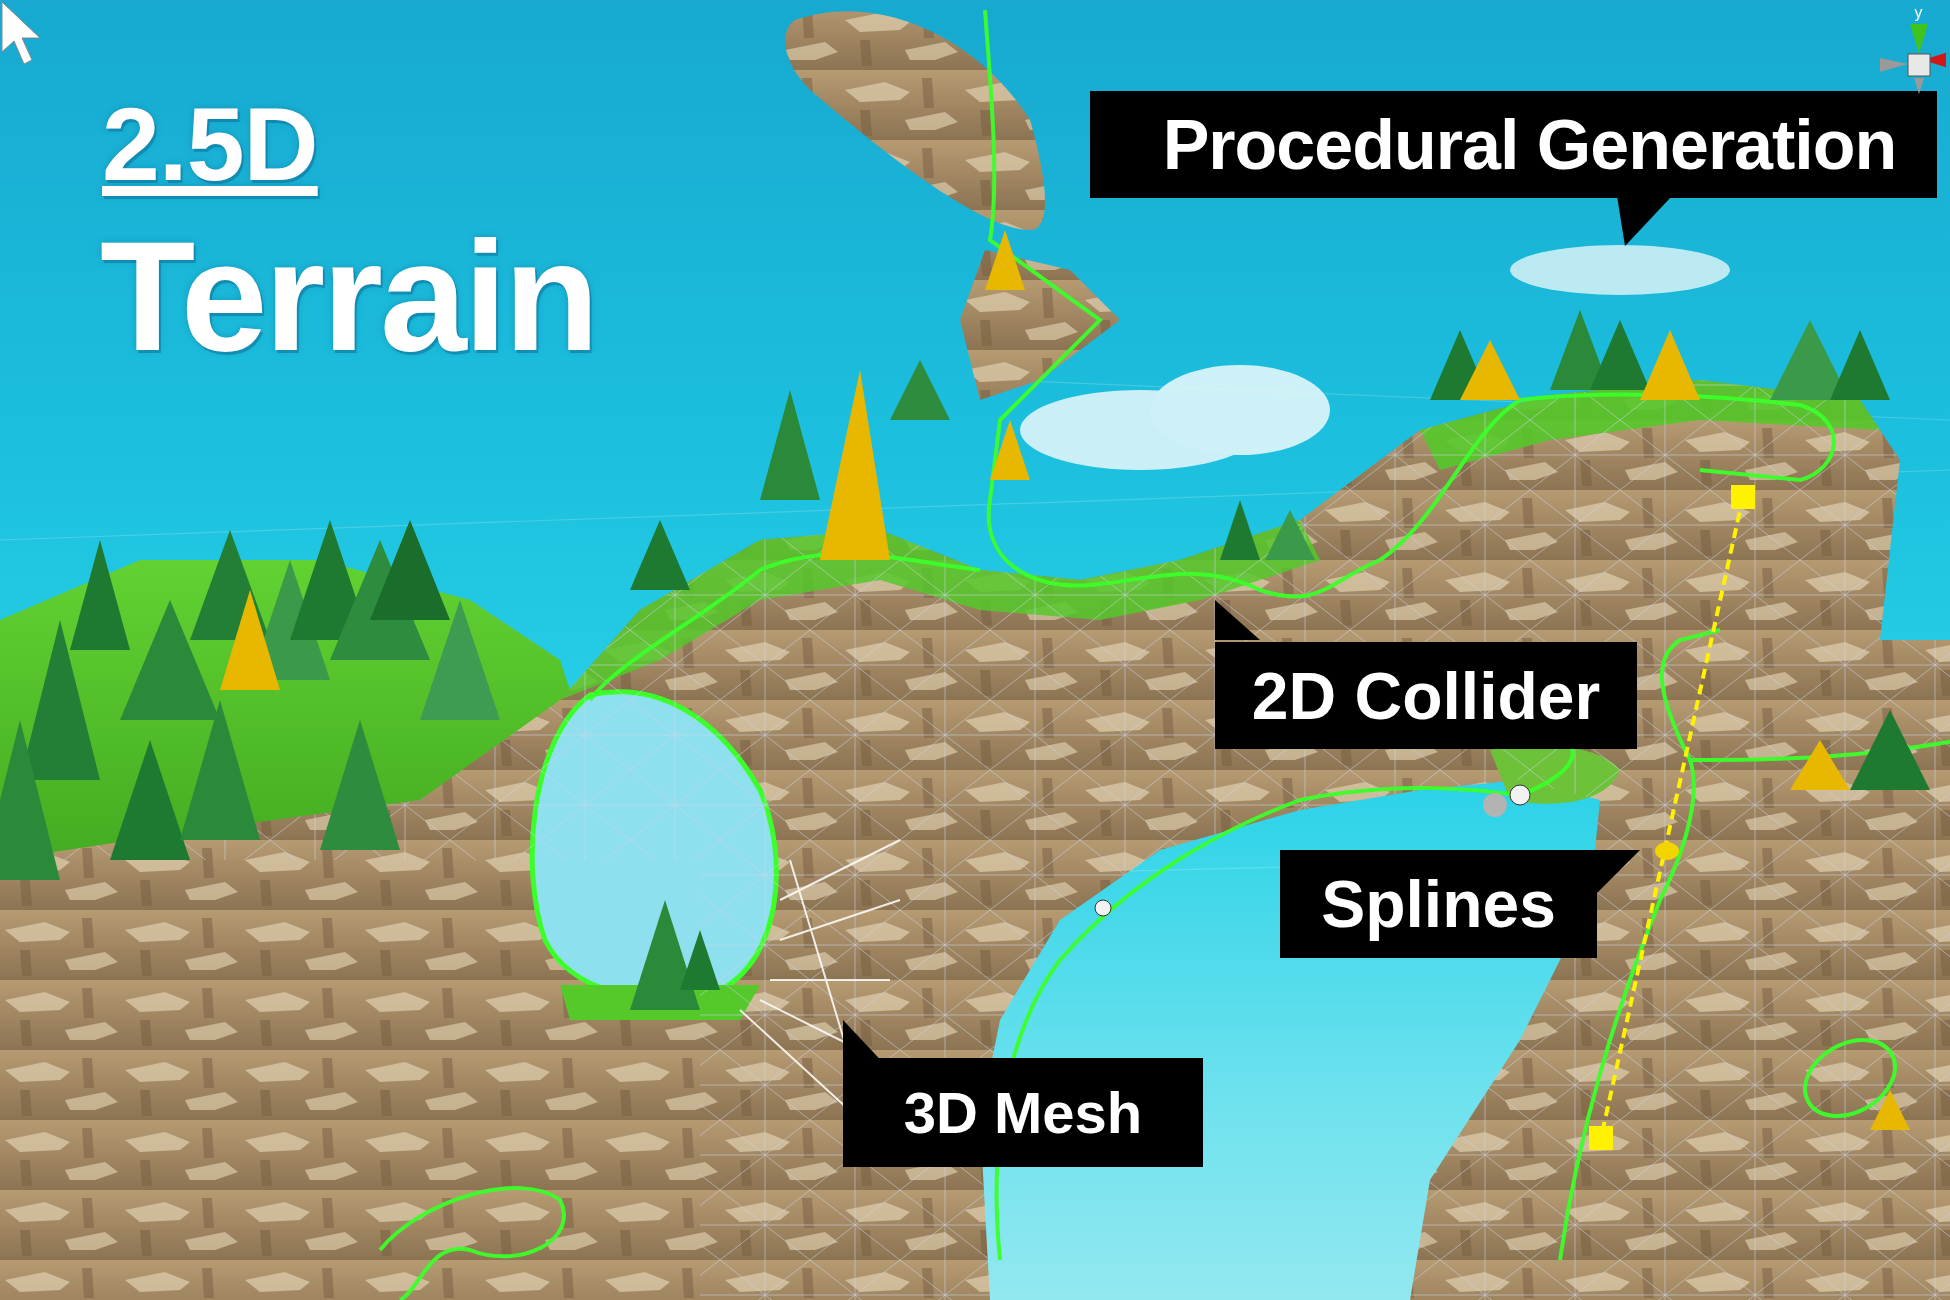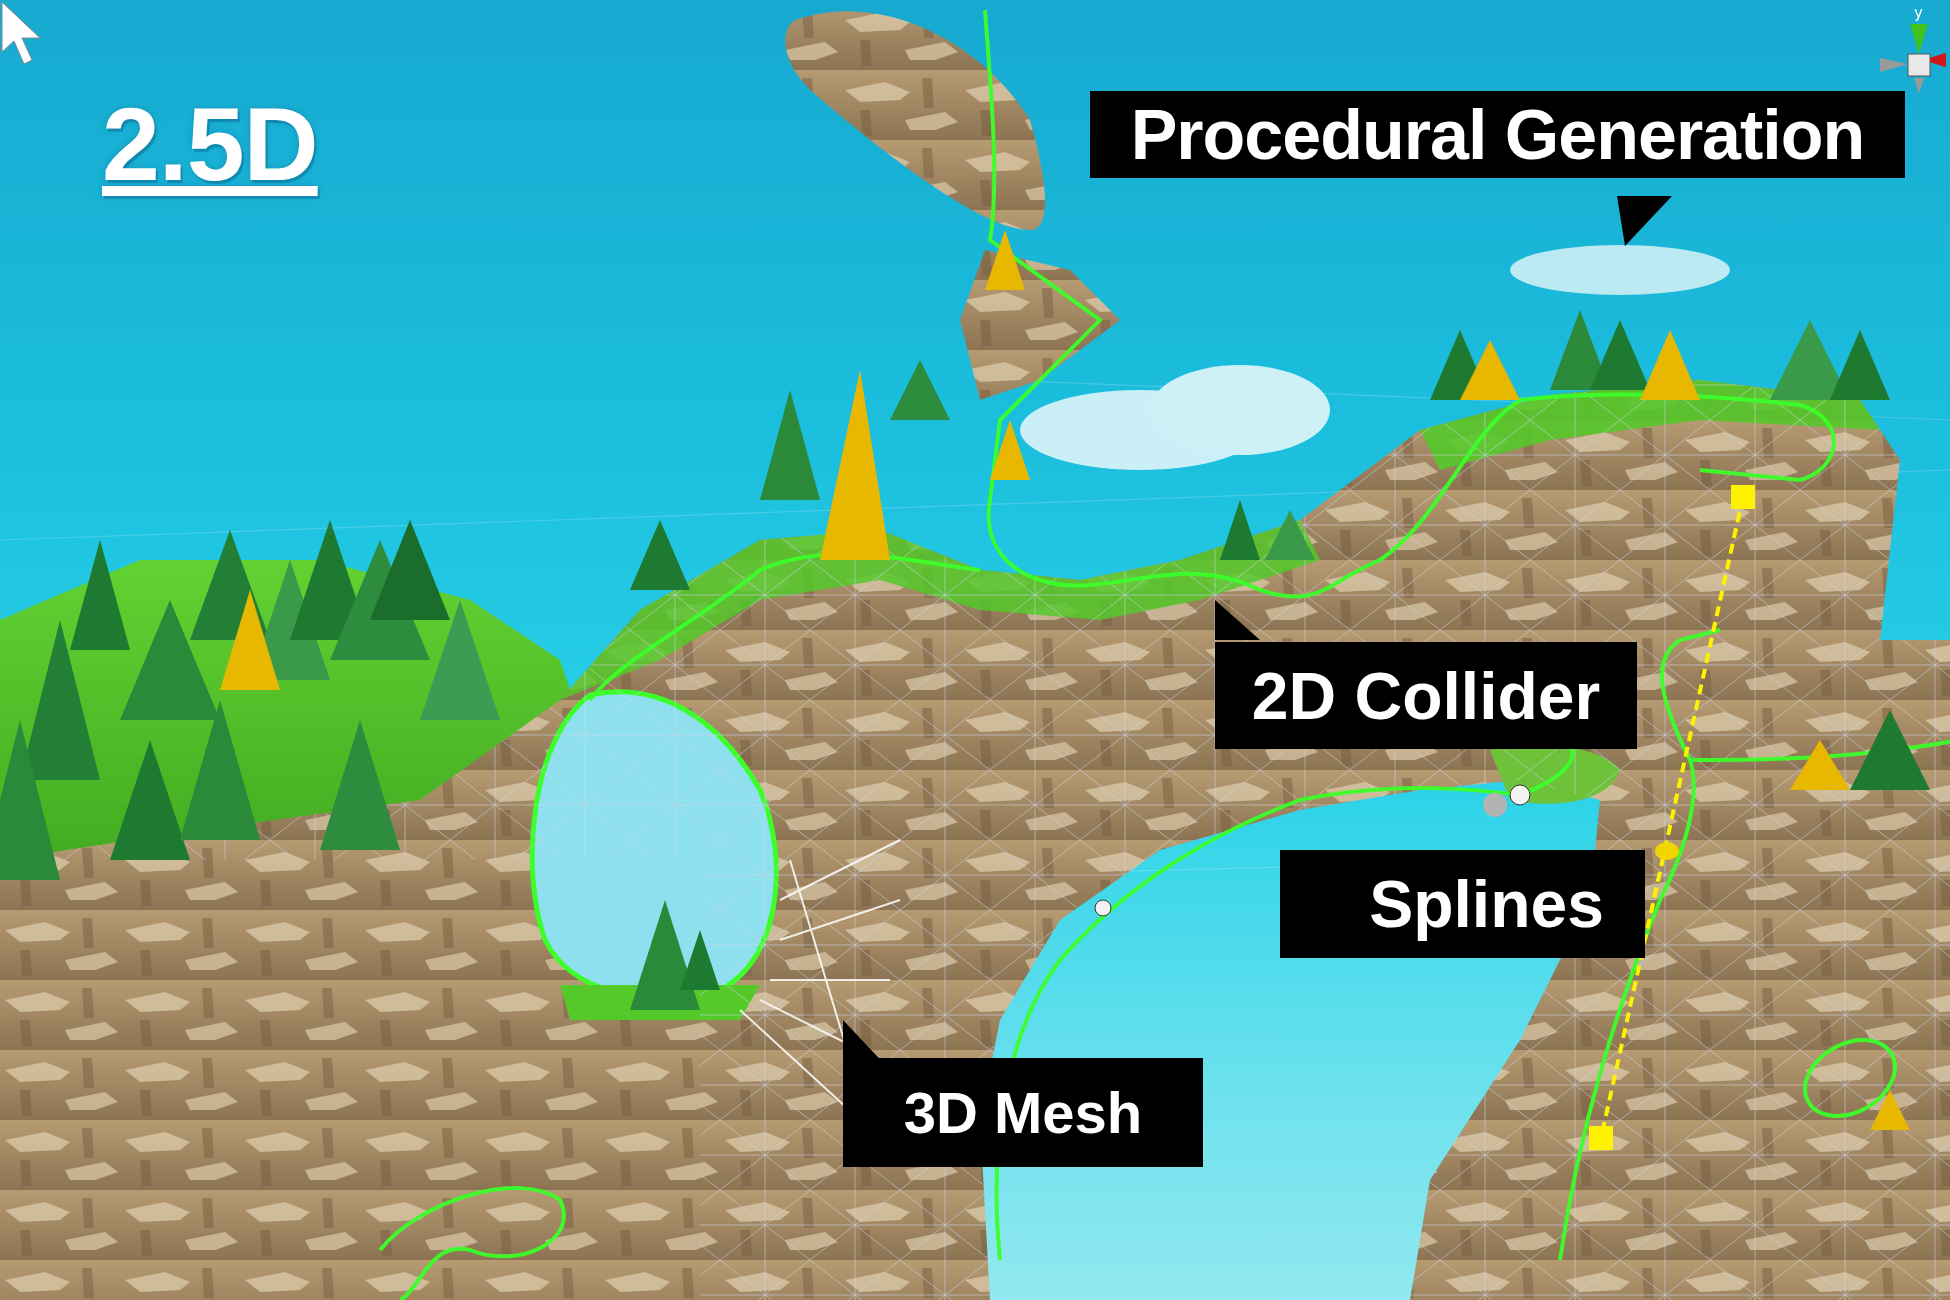--- a/index.html
+++ b/index.html
@@ -9,23 +9,23 @@
     background: linear-gradient(180deg, #17a9d0 0%, #1cc0de 35%, #2ad2e8 60%, #6fe2ee 85%, #92e8ef 100%); }
   .scene svg { position:absolute; left:0; top:0; }
   .title-25d, .title-terrain { position:absolute; color:#fff; font-weight:bold;
     font-family: "Liberation Sans", "DejaVu Sans", sans-serif;
     text-shadow: 0 0 6px rgba(20,120,160,0.55), 2px 3px 0 rgba(10,110,150,0.5); line-height:1; letter-spacing:-1px; }
   .title-25d { left:102px; top:92px; font-size:104px;text-decoration:underline; }
   .title-terrain { left:100px; top:218px; font-size:156px; letter-spacing:-3px; }
   .callout { position:absolute; background:#000; color:#fff; font-weight:bold;
     font-family: "Liberation Sans", "DejaVu Sans", sans-serif; display:flex; align-items:center; justify-content:center; white-space:nowrap; }
   .callout .txt { display:block; }
-  .c-proc { left:1090px; top:91px; width:815px; height:87px; font-size:70px; letter-spacing:-1px; }
+  .c-proc { left:1090px; top:91px; width:815px; height:107px; font-size:70px; letter-spacing:-1px;padding-left:32px; }
   .c-coll { left:1215px; top:642px; width:422px; height:107px; font-size:66px; }
-  .c-spl { left:1280px; top:850px; width:317px; height:108px; font-size:66px;padding-left:48px; }
+  .c-spl { left:1280px; top:850px; width:317px; height:108px; font-size:66px; }
   .c-mesh { left:843px; top:1058px; width:360px; height:109px; font-size:58px; }
   .gizmo { position:absolute; left:1836px; top:2px; width:110px; height:92px; }
   .gizmo .axis-label { position:absolute; color:#fff; font-size:15px; font-family:"DejaVu Sans", sans-serif; }
   .cursor { position:absolute; left:1604px; top:1142px; width:46px; height:70px; }
 </style>
 </head>
 <body>
 
 <div class="scene">
 
@@ -141,20 +141,21 @@
     <line x1="1743" y1="497" x2="1601" y2="1138" stroke="#fff200" stroke-width="4" stroke-dasharray="10 6"></line>
     <rect x="1731" y="485" width="24" height="24" fill="#fff200"></rect>
     <rect x="1589" y="1126" width="24" height="24" fill="#fff200"></rect>
     <ellipse cx="1667" cy="851" rx="12" ry="9" fill="#f2d400"></ellipse>
     <circle cx="1520" cy="795" r="10" fill="#f2f2f2" stroke="#333" stroke-width="1"></circle>
     <circle cx="1495" cy="805" r="12" fill="#b3b3b3"></circle>
     <circle cx="1103" cy="908" r="8" fill="#f2f2f2" stroke="#333" stroke-width="1"></circle>
   </svg>
 
   <div class="title-25d">2.5D</div>
+  <div class="title-terrain">Terrain</div>
 
   <svg width="1950" height="1300" viewBox="0 0 1950 1300" style="pointer-events:none">
     <polygon points="1617,196 1672,196 1625,246" fill="#000"></polygon>
     <polygon points="1215,600 1215,640 1260,640" fill="#000"></polygon>
     <polygon points="1590,850 1640,850 1595,895" fill="#000"></polygon>
     <polygon points="843,1020 843,1070 890,1070" fill="#000"></polygon>
   </svg>
 
   <div class="callout c-proc">
     <span class="txt">Procedural Generation</span>

